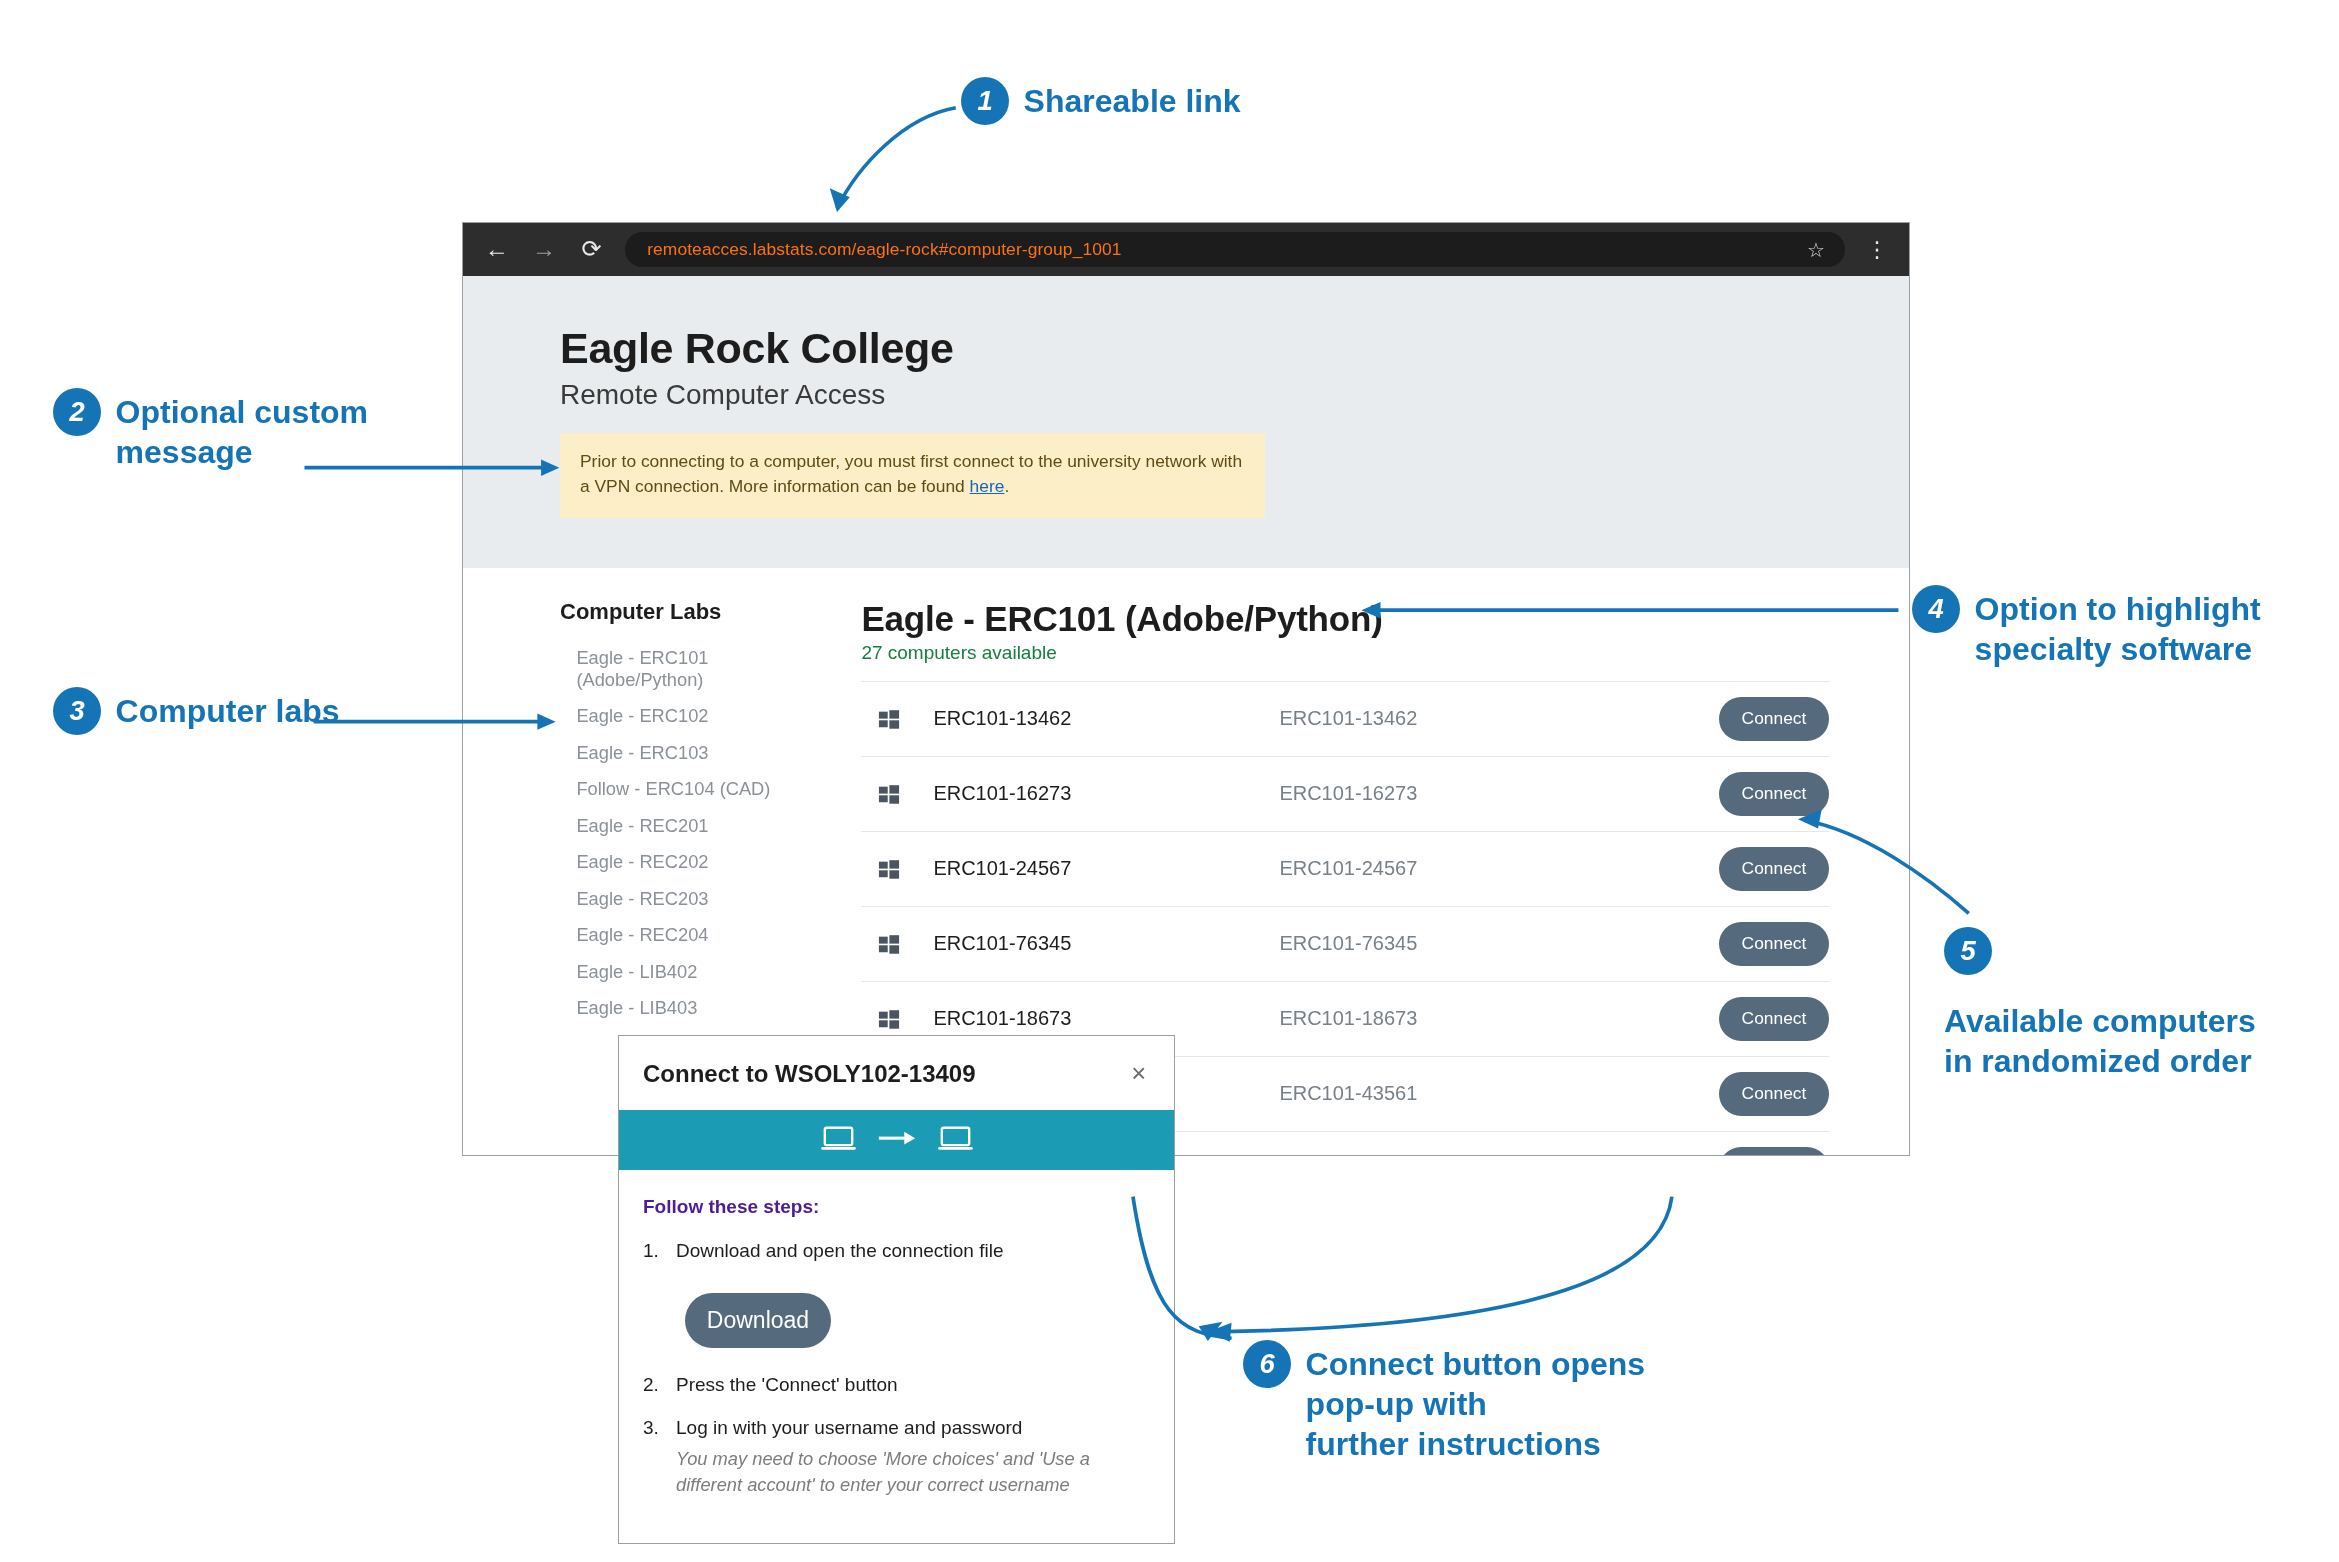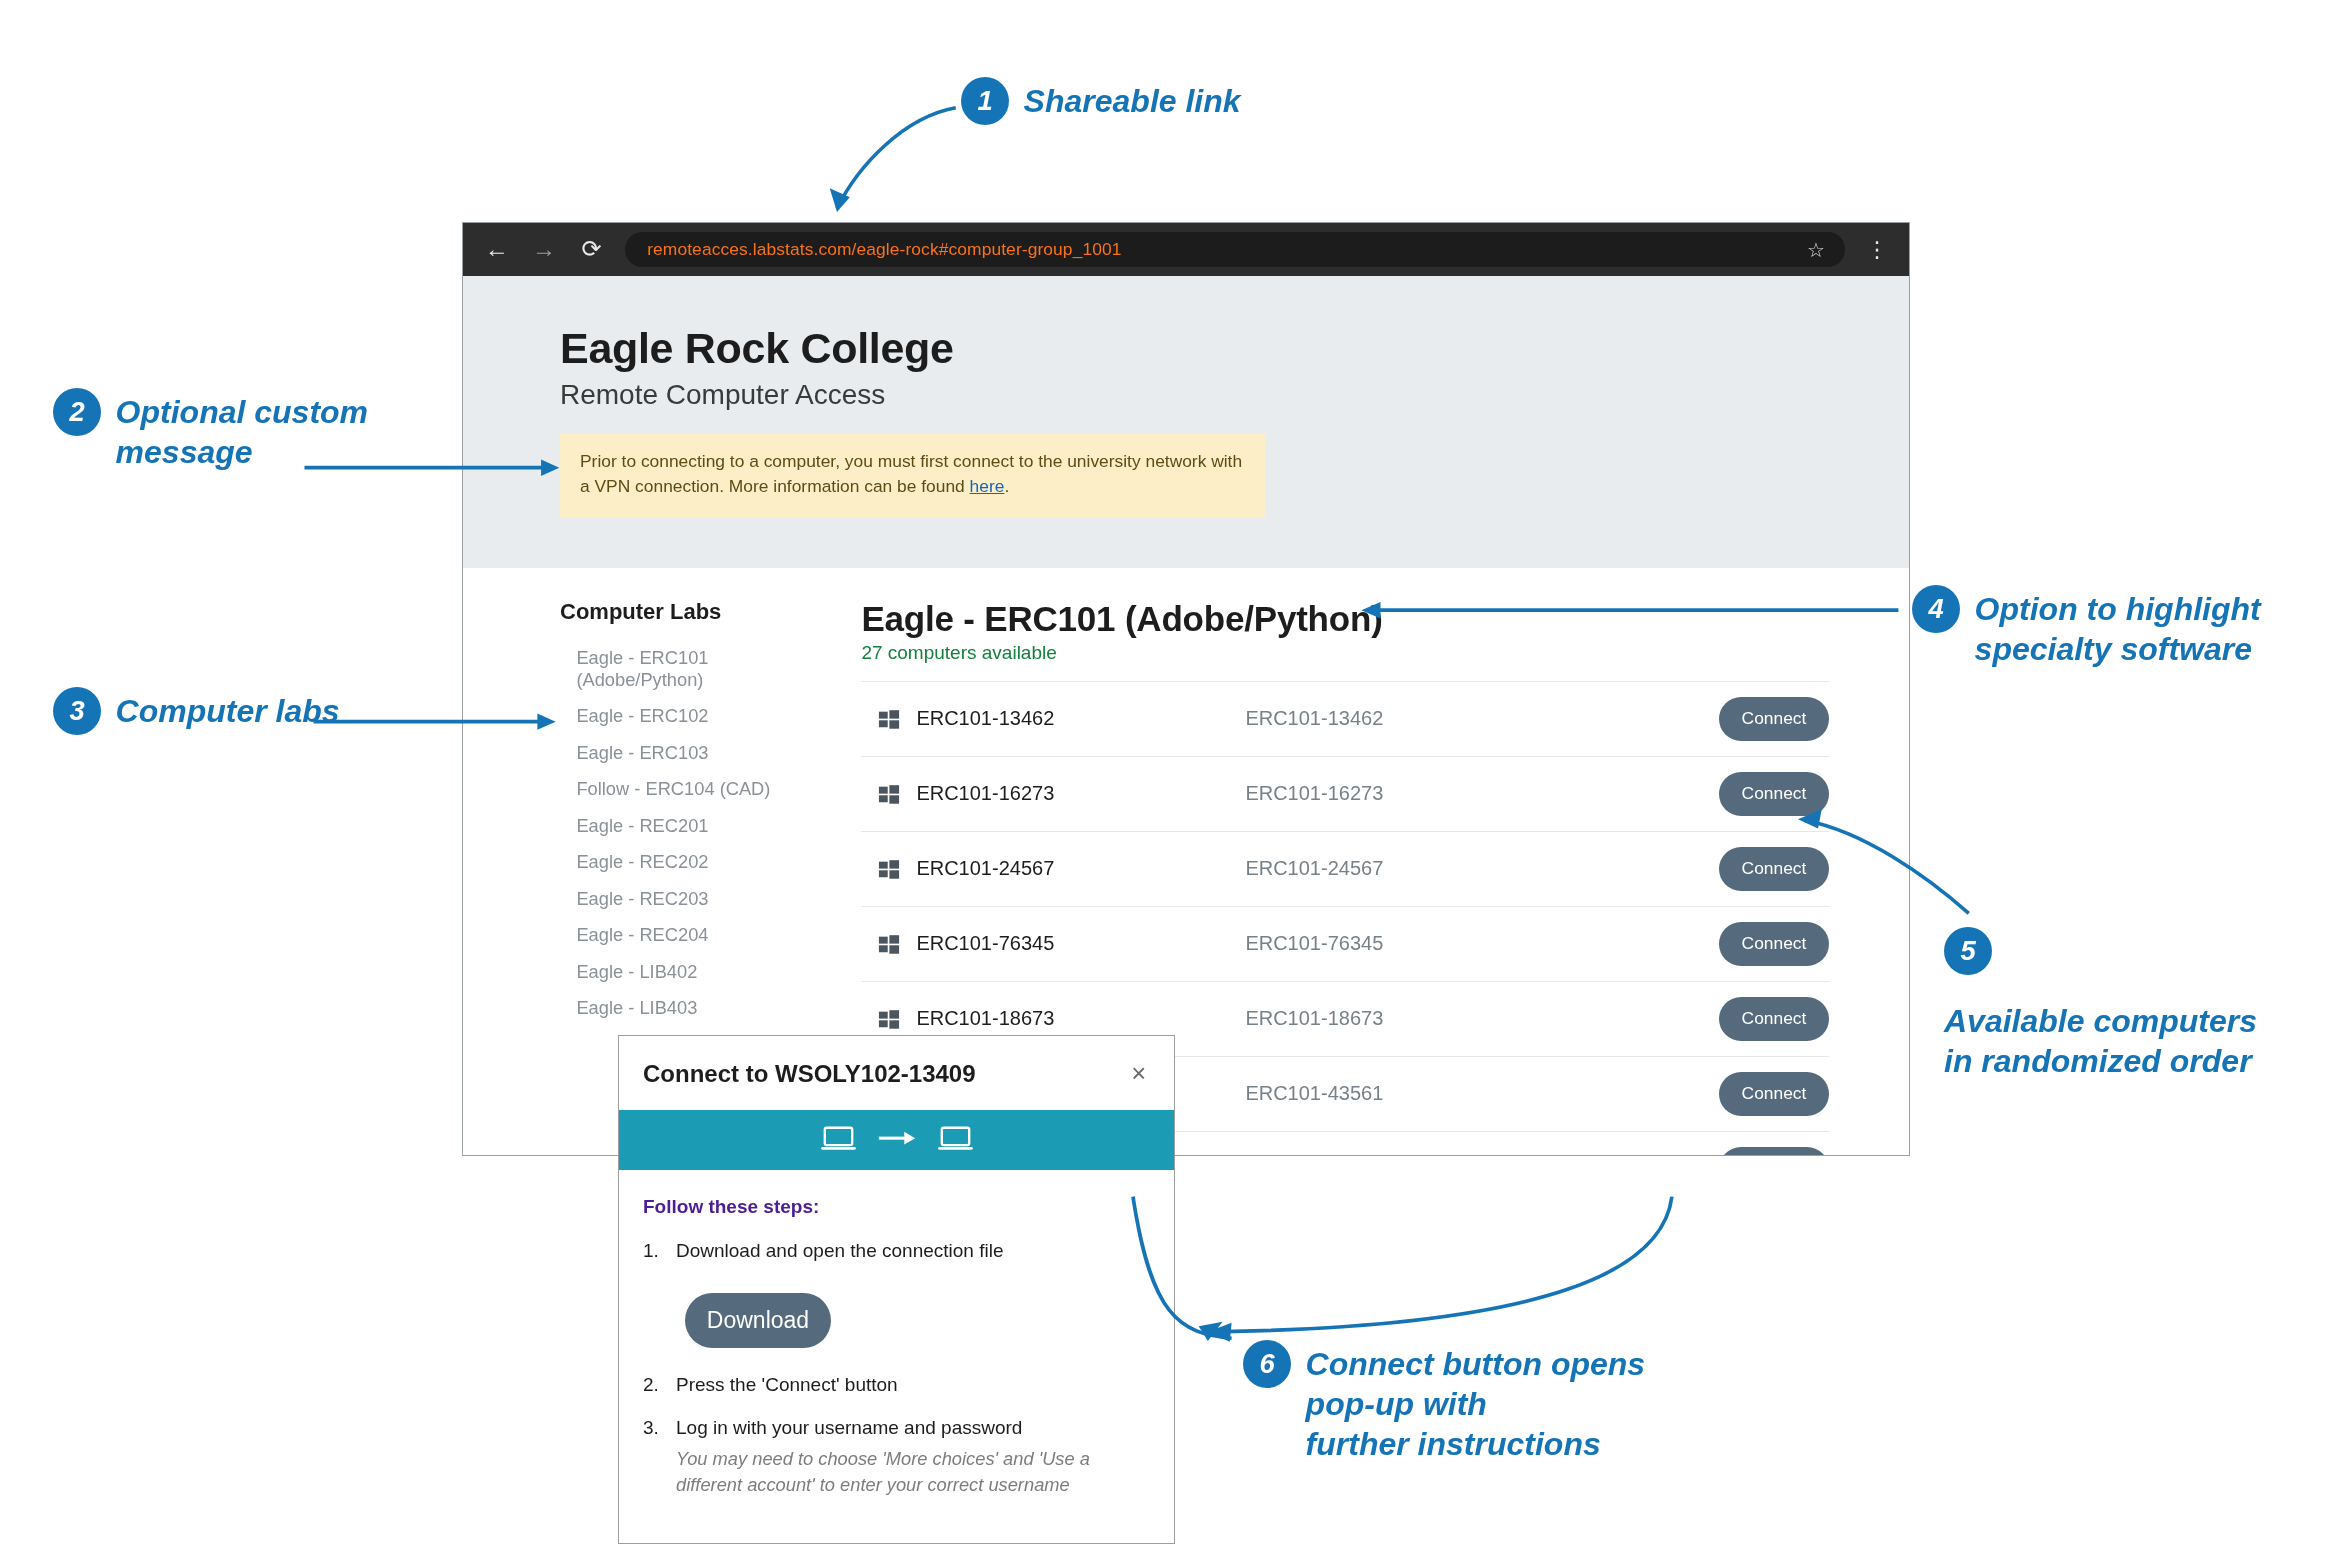--- a/index.html
+++ b/index.html
@@ -65,20 +65,21 @@
     font-size:18.3px;color:#8a9199;padding:7.3px 0 7.3px 16.4px;line-height:1.2;cursor:pointer;
   }
 
   .list-col{flex:1;padding-left:27.4px;padding-right:80px;}
   .list-title{font-size:35px;font-weight:700;color:#1d1d1d;margin:0 0 3.7px 0;letter-spacing:-0.2px;}
   .list-sub{font-size:19px;color:#15803d;margin:0 0 16.4px 0;}
   .rows{border-top:0.9px solid #e4e6e8;}
   .row{
     display:flex;align-items:center;height:74px;
     border-bottom:0.9px solid #e4e6e8;
+    gap:17px;
   }
   .row-ico{width:55px;flex:none;display:flex;align-items:center;justify-content:center;}
   .win-ico{display:block;}
   .row-name{width:329px;flex:none;font-size:20px;color:#1d1d1d;}
   .row-alias{flex:1;font-size:20px;color:#77818a;}
   .connect-btn{
     flex:none;width:110px;height:44px;border-radius:22px;background:#556b7d;
     color:#ffffff;font-size:17.4px;display:flex;align-items:center;justify-content:center;
     cursor:pointer;border:none;font-family:inherit;
   }
@@ -111,21 +112,21 @@
   }
 
   
   .callout{position:absolute;display:flex;align-items:flex-start;gap:14.6px;z-index:60;}
   .badge{
     width:48px;height:48px;border-radius:50%;background:#1574b6;color:#ffffff;
     display:flex;align-items:center;justify-content:center;
     font-size:27.4px;font-weight:700;font-style:italic;flex:none;
   }
   .callout-text{
-    color:#1574b6;font-size:32px;font-weight:700;font-style:italic;
+    color:#1574b6;font-size:32px;font-weight:700;
     line-height:1.25;white-space:pre-line;padding-top:3.7px;
   }
   .callout.stacked{flex-direction:column;align-items:flex-start;gap:22px;}
 
   .c1{left:961px;top:77px;}
   .c2{left:53px;top:388px;}
   .c3{left:53px;top:687px;}
   .c4{left:1912px;top:585px;}
   .c5{left:1944px;top:927px;}
   .c6{left:1243px;top:1340px;}

